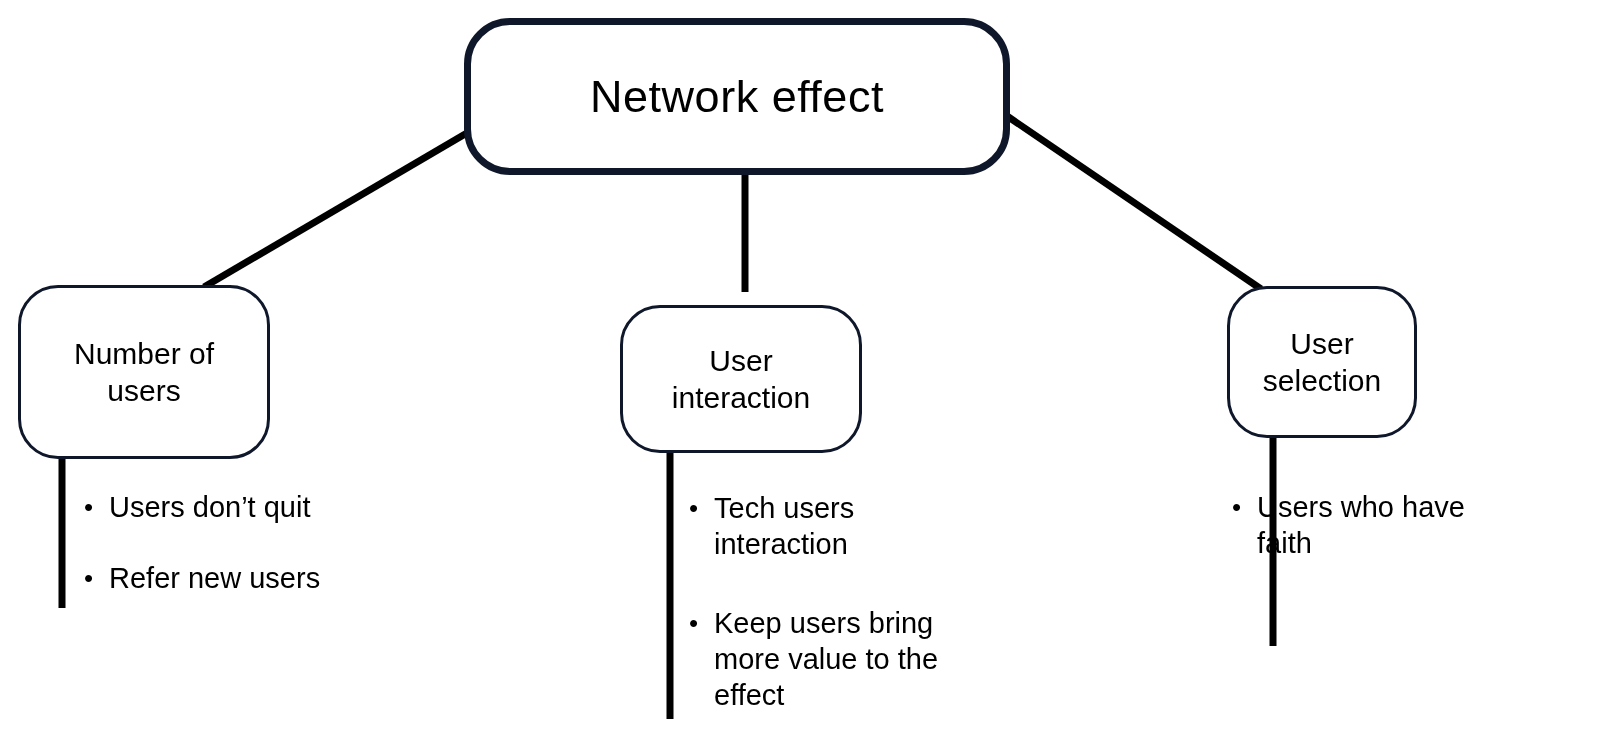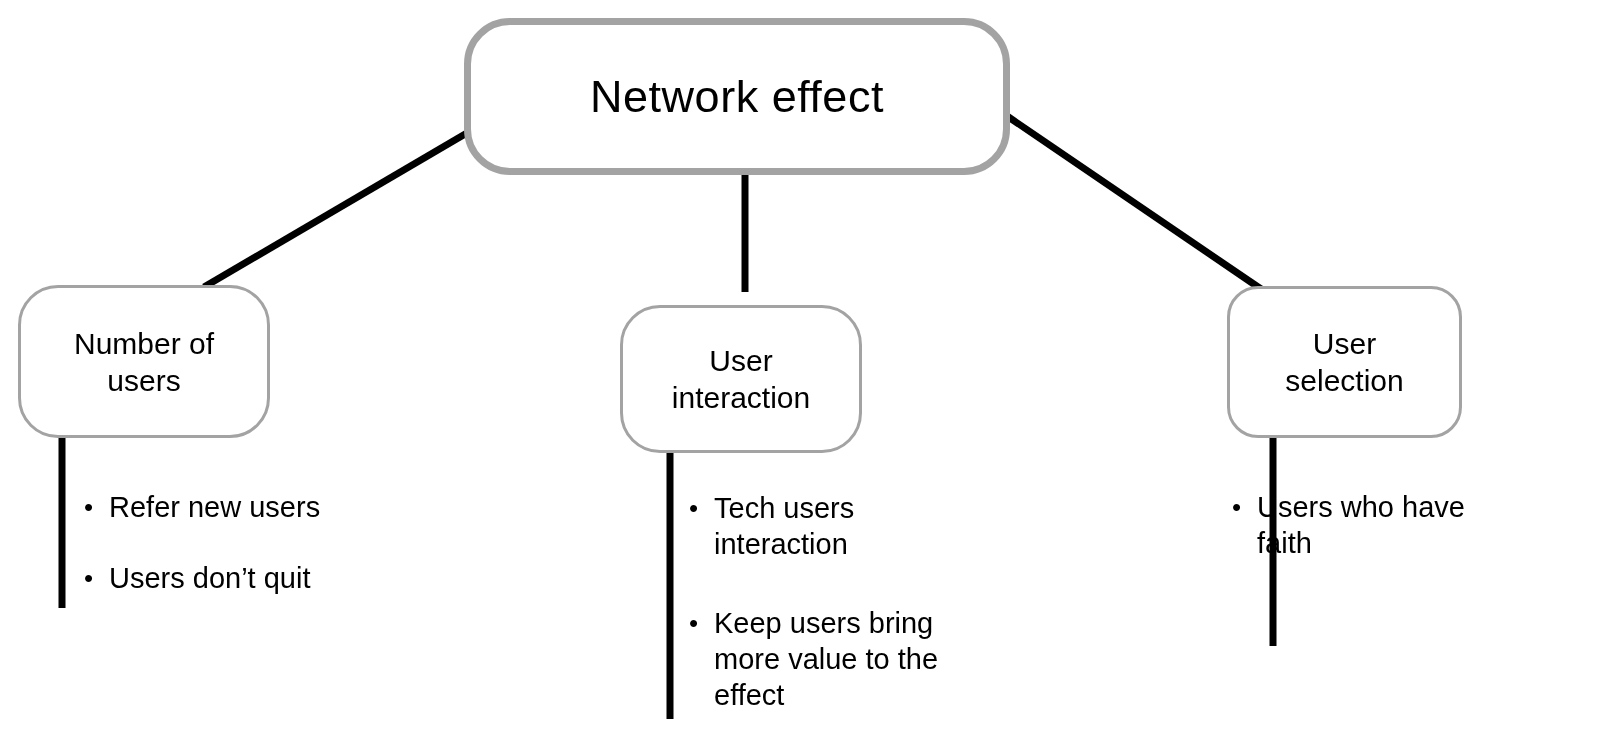--- a/index.html
+++ b/index.html
@@ -11,40 +11,40 @@
     overflow: hidden;
     font-family: "Liberation Sans", "DejaVu Sans", sans-serif;
     color: #000000;
   }
   svg.edges { position: absolute; left: 0; top: 0; width: 1600px; height: 732px; }
   svg.edges line { stroke: #000000; stroke-width: 7; }
 
   .node {
     position: absolute;
     background: #ffffff;
-    border: 3px solid #a3a3a3;
+    border: 3px solid #0f172a;
     border-radius: 40px;
     display: flex;
     align-items: center;
     justify-content: center;
     text-align: center;
     box-sizing: border-box;
   }
   .node-root {
     left: 464px; top: 18px; width: 546px; height: 157px;
     border-width: 7px;
     border-radius: 46px;
     font-size: 45px;
     letter-spacing: 0.5px;
   }
   .node-child { font-size: 30px; line-height: 37px; }
   .node-child .label { max-width: 185px; }
-  .node-number-of-users { left: 18px;   top: 285px; width: 252px; height: 153px; }
+  .node-number-of-users { left: 18px;   top: 285px; width: 252px; height: 174px; }
   .node-user-interaction { left: 620px; top: 305px; width: 242px; height: 148px; align-items: center; }
-  .node-user-selection  { left: 1227px; top: 286px; width: 235px; height: 152px; border-radius: 31px; }
+  .node-user-selection  { left: 1227px; top: 286px; width: 190px; height: 152px; }
 
   ul.bullets {
     position: absolute;
     list-style: none;
     margin: 0;
     padding: 0;
     font-size: 29px;
     line-height: 36px;
   }
   ul.bullets li { position: relative; padding-left: 26px; }
@@ -86,22 +86,22 @@
 
   <div class="node node-child node-user-interaction">
     <span class="label">User interaction</span>
   </div>
 
   <div class="node node-child node-user-selection">
     <span class="label">User selection</span>
   </div>
 
   <ul class="bullets bullets-left">
+      <li>Users don’t quit</li>
       <li>Refer new users</li>
-      <li>Users don’t quit</li>
     </ul>
 
   <ul class="bullets bullets-mid">
       <li>Tech users interaction</li>
       <li>Keep users bring more value to the effect</li>
     </ul>
 
   <ul class="bullets bullets-right">
       <li>Users who have faith</li>
     </ul>

